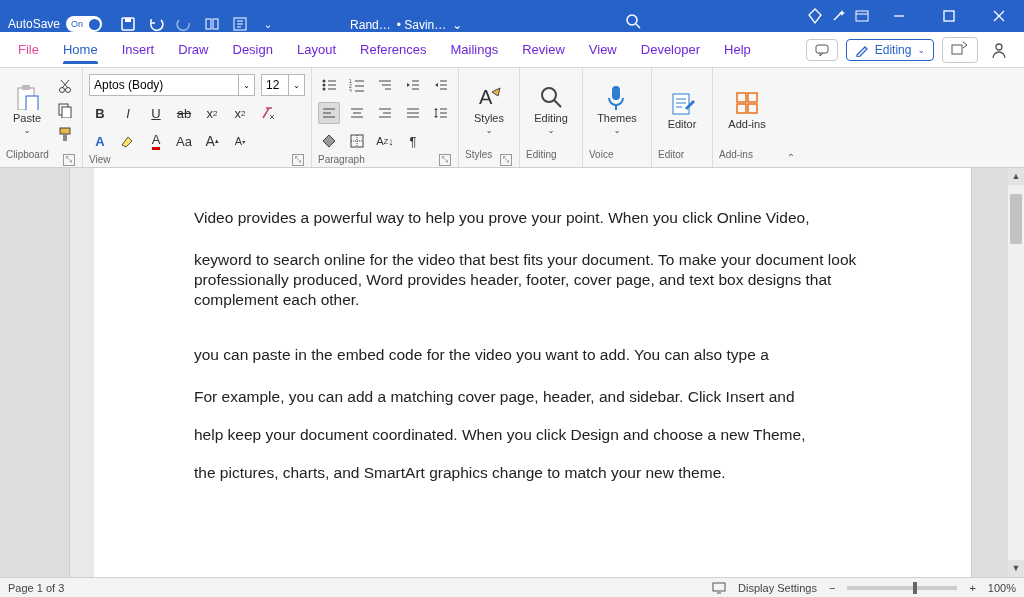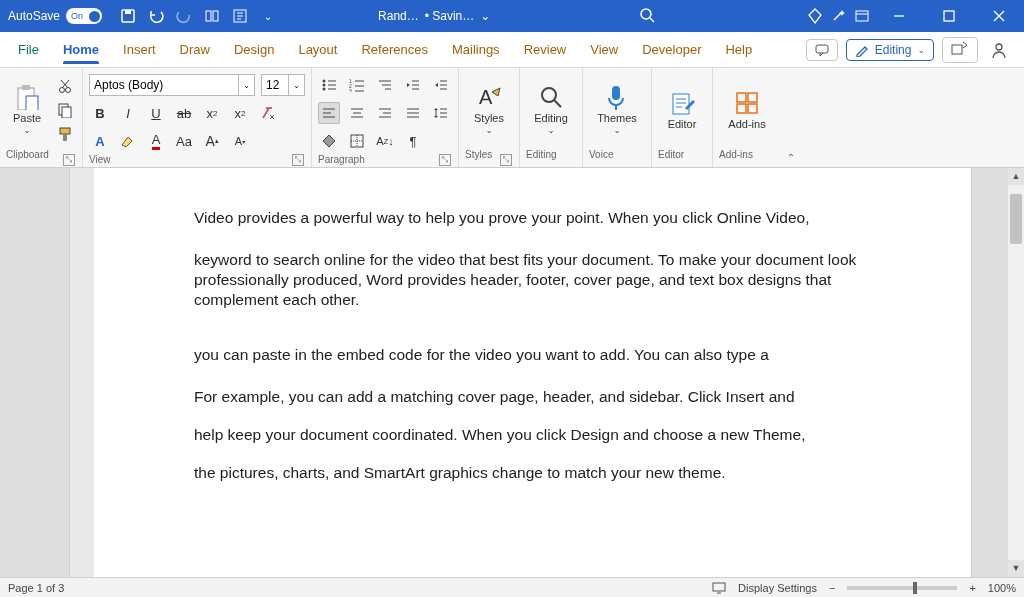--- a/index.html
+++ b/index.html
@@ -1,35 +1,35 @@
 <!DOCTYPE html>
 <html><head>
 <meta charset="utf-8">
 <style>
 * { margin: 0; padding: 0; box-sizing: border-box; font-family: "Segoe UI", Arial, sans-serif; }
 body { width: 1024px; height: 597px; background: #f0f0f0; overflow: hidden; user-select: none; }
 
 
-.titlebar { height: 32px; background: #2762c8; display: flex; align-items: center; color: #fff; font-size: 12px; }
+.titlebar { height: 32px; background: #2762c8; display: flex; align-items: flex-end; color: #fff; font-size: 12px; }
 .titlebar .autosave { display: flex; align-items: center; gap: 6px; padding: 0 8px; }
 .titlebar .toggle { width: 36px; height: 16px; background: #fff; border-radius: 8px; display: flex; align-items: center; padding: 2px; }
 .titlebar .toggle-knob { width: 11px; height: 11px; background: #2762c8; border-radius: 50%; margin-left: auto; }
 .titlebar .qat { display: flex; gap: 12px; padding: 0 10px; }
 .titlebar .ic { width: 16px; height: 16px; display: inline-flex; align-items: center; justify-content: center; }
-.titlebar .doc-title { flex: 0 0 auto; margin-left: 92px; display: flex; gap: 6px; align-items: center; }
+.titlebar .doc-title { flex: 0 0 auto; margin-left: 64px; display: flex; gap: 6px; align-items: center; }
 .titlebar .search-area { flex: 1; display: flex; justify-content: center; }
 .titlebar .search { width: 20px; height: 20px; }
 .titlebar .win-right { display: flex; align-items: center; gap: 8px; padding-right: 4px; }
 .titlebar .win-btn { width: 42px; height: 32px; display: flex; align-items: center; justify-content: center; }
 
 
 .ribbontabs { height: 36px; background: #fff; border-bottom: 1px solid #d6d6d6; display: flex; align-items: center; padding: 0 8px; gap: 4px; }
-.ribbontabs .file-tab { color: #0f766e; padding: 6px 10px; font-size: 13px; }
-.ribbontabs .tab { color: #a16207; padding: 6px 10px; font-size: 13px; }
-.ribbontabs .tab.active { color: #2762c8; font-weight: 700; position: relative; }
+.ribbontabs .file-tab { color: #ec4899; padding: 6px 10px; font-size: 13px; }
+.ribbontabs .tab { color: #6d28d9; padding: 6px 10px; font-size: 13px; }
+.ribbontabs .tab.active { color: #2762c8; font-weight: 400; position: relative; }
 .ribbontabs .tab.active:after { content: ""; position: absolute; left: 10px; right: 10px; bottom: -1px; height: 3px; background: #2762c8; border-radius: 2px 2px 0 0;}
 .ribbontabs .spacer { flex: 1; }
 .ribbontabs .right-ctl { display: flex; align-items: center; gap: 8px; padding-right: 4px;}
 .ribbontabs .pill { border: 1px solid #c7c7c7; border-radius: 4px; padding: 3px 8px; display: flex; align-items: center; gap: 6px; font-size: 12px; color: #333; }
 .ribbontabs .editing { border: 1px solid #2762c8; color: #2762c8; }
 .ribbontabs .ic-share { width: 18px; height: 18px; }
 
 
 .ribbon { height: 100px; background: #f6f6f6; border-bottom: 1px solid #cfcfcf; display: flex; padding: 0; }
 .group { border-right: 1px solid #dcdcdc; display: flex; flex-direction: column; padding: 2px 6px 0 6px; position: relative; }

